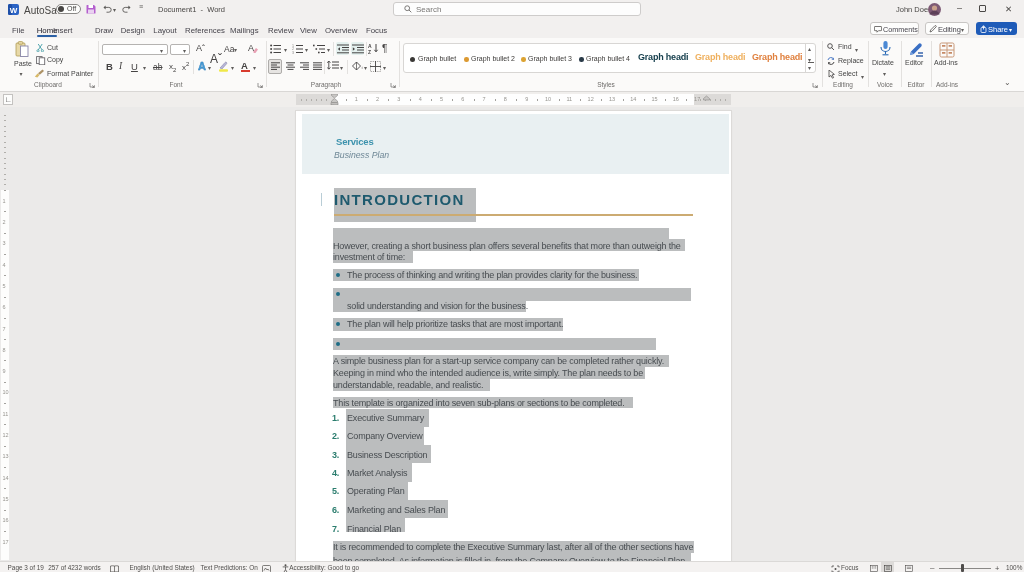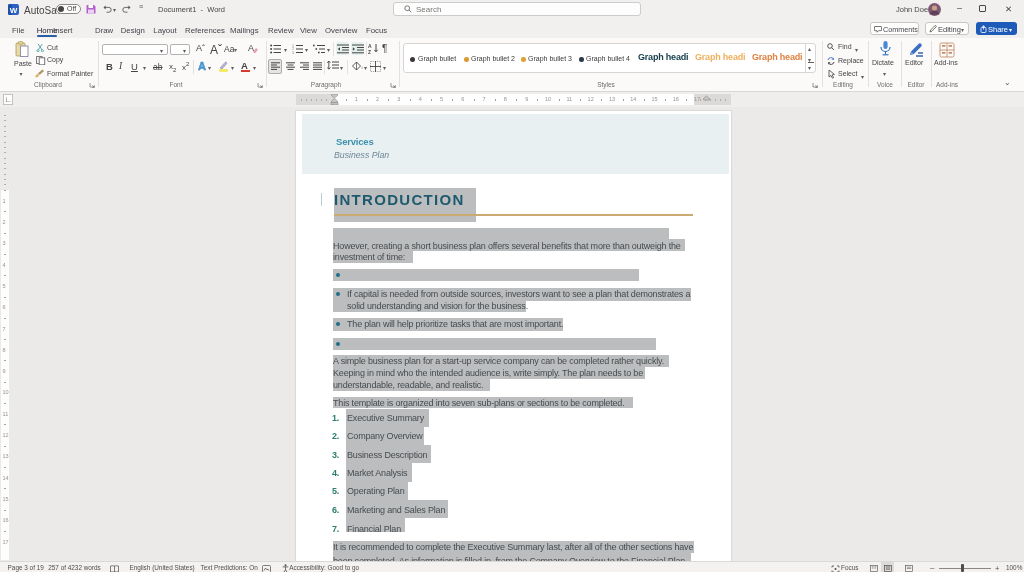--- a/index.html
+++ b/index.html
@@ -140,21 +140,21 @@
   <svg class="abs" style="left:89px;top:44px" width="6" height="6" viewBox="0 0 6 6">
       <path d="M1 1 v4 h4 M3.4 3.4 L5.4 5.4 M5.4 3.2 v2.2 h-2.2" stroke="#6e6c6a" stroke-width=".7" fill="none"></path>
     </svg>
   <span class="vsep" style="left:98px"></span>
 
   <span class="combo" style="left:102px;top:6px;width:66px;height:11px"></span>
     <span class="abs dd" style="left:160px;top:8.5px">▾</span>
   <span class="combo" style="left:170px;top:6px;width:20px;height:11px"></span>
     <span class="abs dd" style="left:183px;top:8.5px">▾</span>
   <span class="abs" style="left:196px;top:5px;font-size:9px;color:#454343">Aˆ</span>
-  <span class="abs" style="left:210px;top:5px;font-size:12px;color:#454343">Aˇ</span>
+  <span class="abs" style="left:210px;top:14px;font-size:12px;color:#454343">Aˇ</span>
   <span class="abs" style="left:224px;top:5.5px;font-size:8.5px;color:#454343">Aa</span>
     <span class="abs dd" style="left:234px;top:8px">▾</span>
   <span class="abs" style="left:248px;top:5px;font-size:9px;color:#454343">A</span>
     <svg class="abs" style="left:253px;top:9px" width="6" height="6" viewBox="0 0 6 6">
       <path d="M0 5 l3-4 2 1.6-3 4z" fill="#e8a0b4"></path>
     </svg>
   <span class="abs" style="left:106px;top:23px;font-size:9.5px;font-weight:bold;color:#454343">B</span>
   <span class="abs" style="left:119px;top:23px;font-size:9.5px;font-style:italic;font-family:'Liberation Serif',serif;color:#454343">I</span>
   <span class="abs" style="left:131px;top:23px;font-size:9.5px;text-decoration:underline;color:#454343">U</span>
     <span class="abs dd" style="left:143px;top:26px">▾</span>
@@ -511,24 +511,24 @@
     <div class="abs" style="left:38px;top:103px;width:359px;height:1.6px;background:#ccab72"></div>
 
     <div class="abs hl" style="left:37px;top:116.5px;width:336px;height:11.7px"></div>
     <div class="abs hl" style="left:37px;top:128.2px;width:352px;height:11.7px"></div>
     <div class="abs hl" style="left:37px;top:139.9px;width:80px;height:12.6px"></div>
     <span class="line" style="left:37px;top:129.7px">However, creating a short business plan offers several benefits that more than outweigh the</span>
     <span class="line" style="left:37px;top:141.4px">investment of time:</span>
 
     <div class="abs hl" style="left:37px;top:157.5px;width:306px;height:12.5px"></div>
     <span class="abs" style="left:40px;top:161.5px;width:4px;height:4px;border-radius:50%;background:#1f6d86"></span>
+    <span class="line" style="left:51px;top:158.8px">The process of thinking and writing the plan provides clarity for the business.</span>
     <div class="abs hl" style="left:37px;top:176.5px;width:358px;height:13px"></div>
     <div class="abs hl" style="left:37px;top:176.5px;width:193px;height:24px"></div>
     <span class="abs" style="left:40px;top:180.5px;width:4px;height:4px;border-radius:50%;background:#1f6d86"></span>
-    <span class="line" style="left:51px;top:177.9px">If capital is needed from outside sources, investors want to see a plan that demonstrates a</span>
     <span class="line" style="left:51px;top:189.6px">solid understanding and vision for the business.</span>
     <div class="abs hl" style="left:37px;top:207px;width:230px;height:12.5px"></div>
     <span class="abs" style="left:40px;top:211px;width:4px;height:4px;border-radius:50%;background:#1f6d86"></span>
     <span class="line" style="left:51px;top:208.3px">The plan will help prioritize tasks that are most important.</span>
     <div class="abs hl" style="left:37px;top:226.5px;width:323px;height:12.5px"></div>
     <span class="abs" style="left:40px;top:230.5px;width:4px;height:4px;border-radius:50%;background:#1f6d86"></span>
 
     <div class="abs hl" style="left:37px;top:243.5px;width:336px;height:12.3px"></div>
     <div class="abs hl" style="left:37px;top:255.8px;width:312px;height:12.3px"></div>
     <div class="abs hl" style="left:37px;top:268.1px;width:157px;height:12px"></div>

